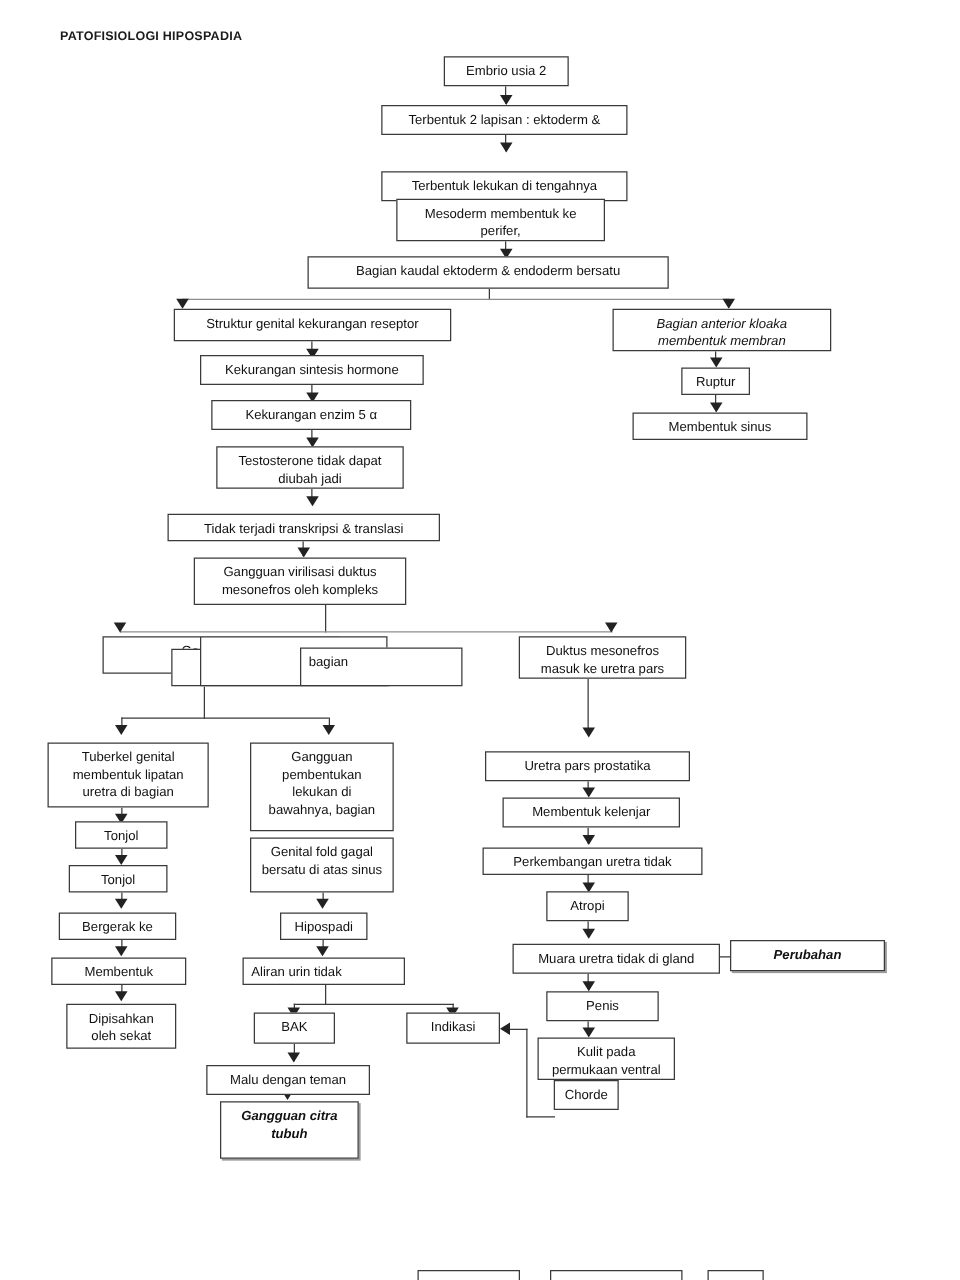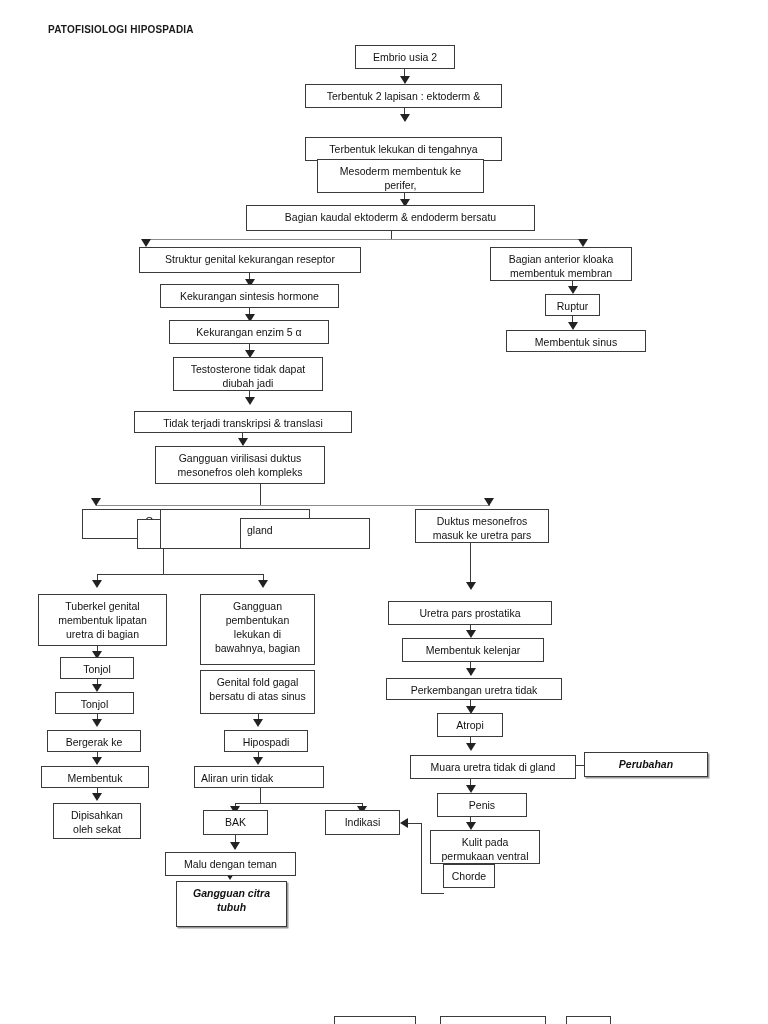--- a/index.html
+++ b/index.html
@@ -142,21 +142,21 @@
     <span class="t">Tidak terjadi transkripsi &amp; translasi</span>
   </div>
   <div class="vline" style="left:242px;top:433px;height:12px;"></div>
   <div class="arrow-down" style="left:238px;top:438px;"></div>
 
   <div class="box" style="left:155px;top:446px;width:170px;height:38px;">
     <span class="t">Gangguan virilisasi duktus
 mesonefros oleh kompleks</span>
   </div>
 
-  <div class="box" style="left:490px;top:247px;width:142px;height:34px;">
+  <div class="box" style="left:490px;top:247px;width:175px;height:34px;font-style:italic;">
     <span class="t">Bagian anterior kloaka
 membentuk membran</span>
   </div>
   <div class="vline" style="left:572px;top:281px;height:11px;"></div>
   <div class="arrow-down" style="left:568px;top:286px;"></div>
 
   <div class="box" style="left:545px;top:294px;width:55px;height:22px;">
     <span class="t">Ruptur</span>
   </div>
   <div class="vline" style="left:572px;top:316px;height:12px;"></div>
@@ -176,21 +176,21 @@
   <div class="box" style="left:82px;top:509px;width:190px;height:30px;">
     <span class="t">Gangguan pe</span>
   </div>
   <div class="box" style="left:137px;top:519px;width:175px;height:30px;">
     <span class="t">Ge</span>
   </div>
   <div class="box" style="left:160px;top:509px;width:150px;height:40px;">
     <span class="t"></span>
   </div>
   <div class="box" style="left:240px;top:518px;width:130px;height:31px;">
-    <span class="t" style="text-align:left;padding-left:6px;">gland</span>
+    <span class="t" style="text-align:left;padding-left:6px;">bagian</span>
   </div>
 
   <div class="box" style="left:415px;top:509px;width:134px;height:34px;">
     <span class="t">Duktus mesonefros
 masuk ke uretra pars</span>
   </div>
 
   <div class="vline" style="left:163px;top:549px;height:26px;"></div>
   <div class="hline" style="left:97px;top:574px;width:166px;"></div>
   <div class="vline" style="left:97px;top:574px;height:8px;"></div>
@@ -244,21 +244,21 @@
 lekukan di
 bawahnya, bagian</span>
   </div>
   <div class="box" style="left:200px;top:670px;width:115px;height:44px;">
     <span class="t">Genital fold gagal
 bersatu di atas sinus</span>
   </div>
   <div class="vline" style="left:258px;top:714px;height:11px;"></div>
   <div class="arrow-down" style="left:253px;top:719px;"></div>
 
-  <div class="box" style="left:224px;top:730px;width:84px;height:22px;">
+  <div class="box" style="left:224px;top:730px;width:70px;height:22px;">
     <span class="t">Hipospadi</span>
   </div>
   <div class="vline" style="left:258px;top:752px;height:11px;"></div>
   <div class="arrow-down" style="left:253px;top:757px;"></div>
 
   <div class="box" style="left:194px;top:766px;width:130px;height:22px;">
     <span class="t" style="text-align:left;padding-left:6px;">Aliran urin tidak</span>
   </div>
 
   <div class="vline" style="left:260px;top:788px;height:16px;"></div>

